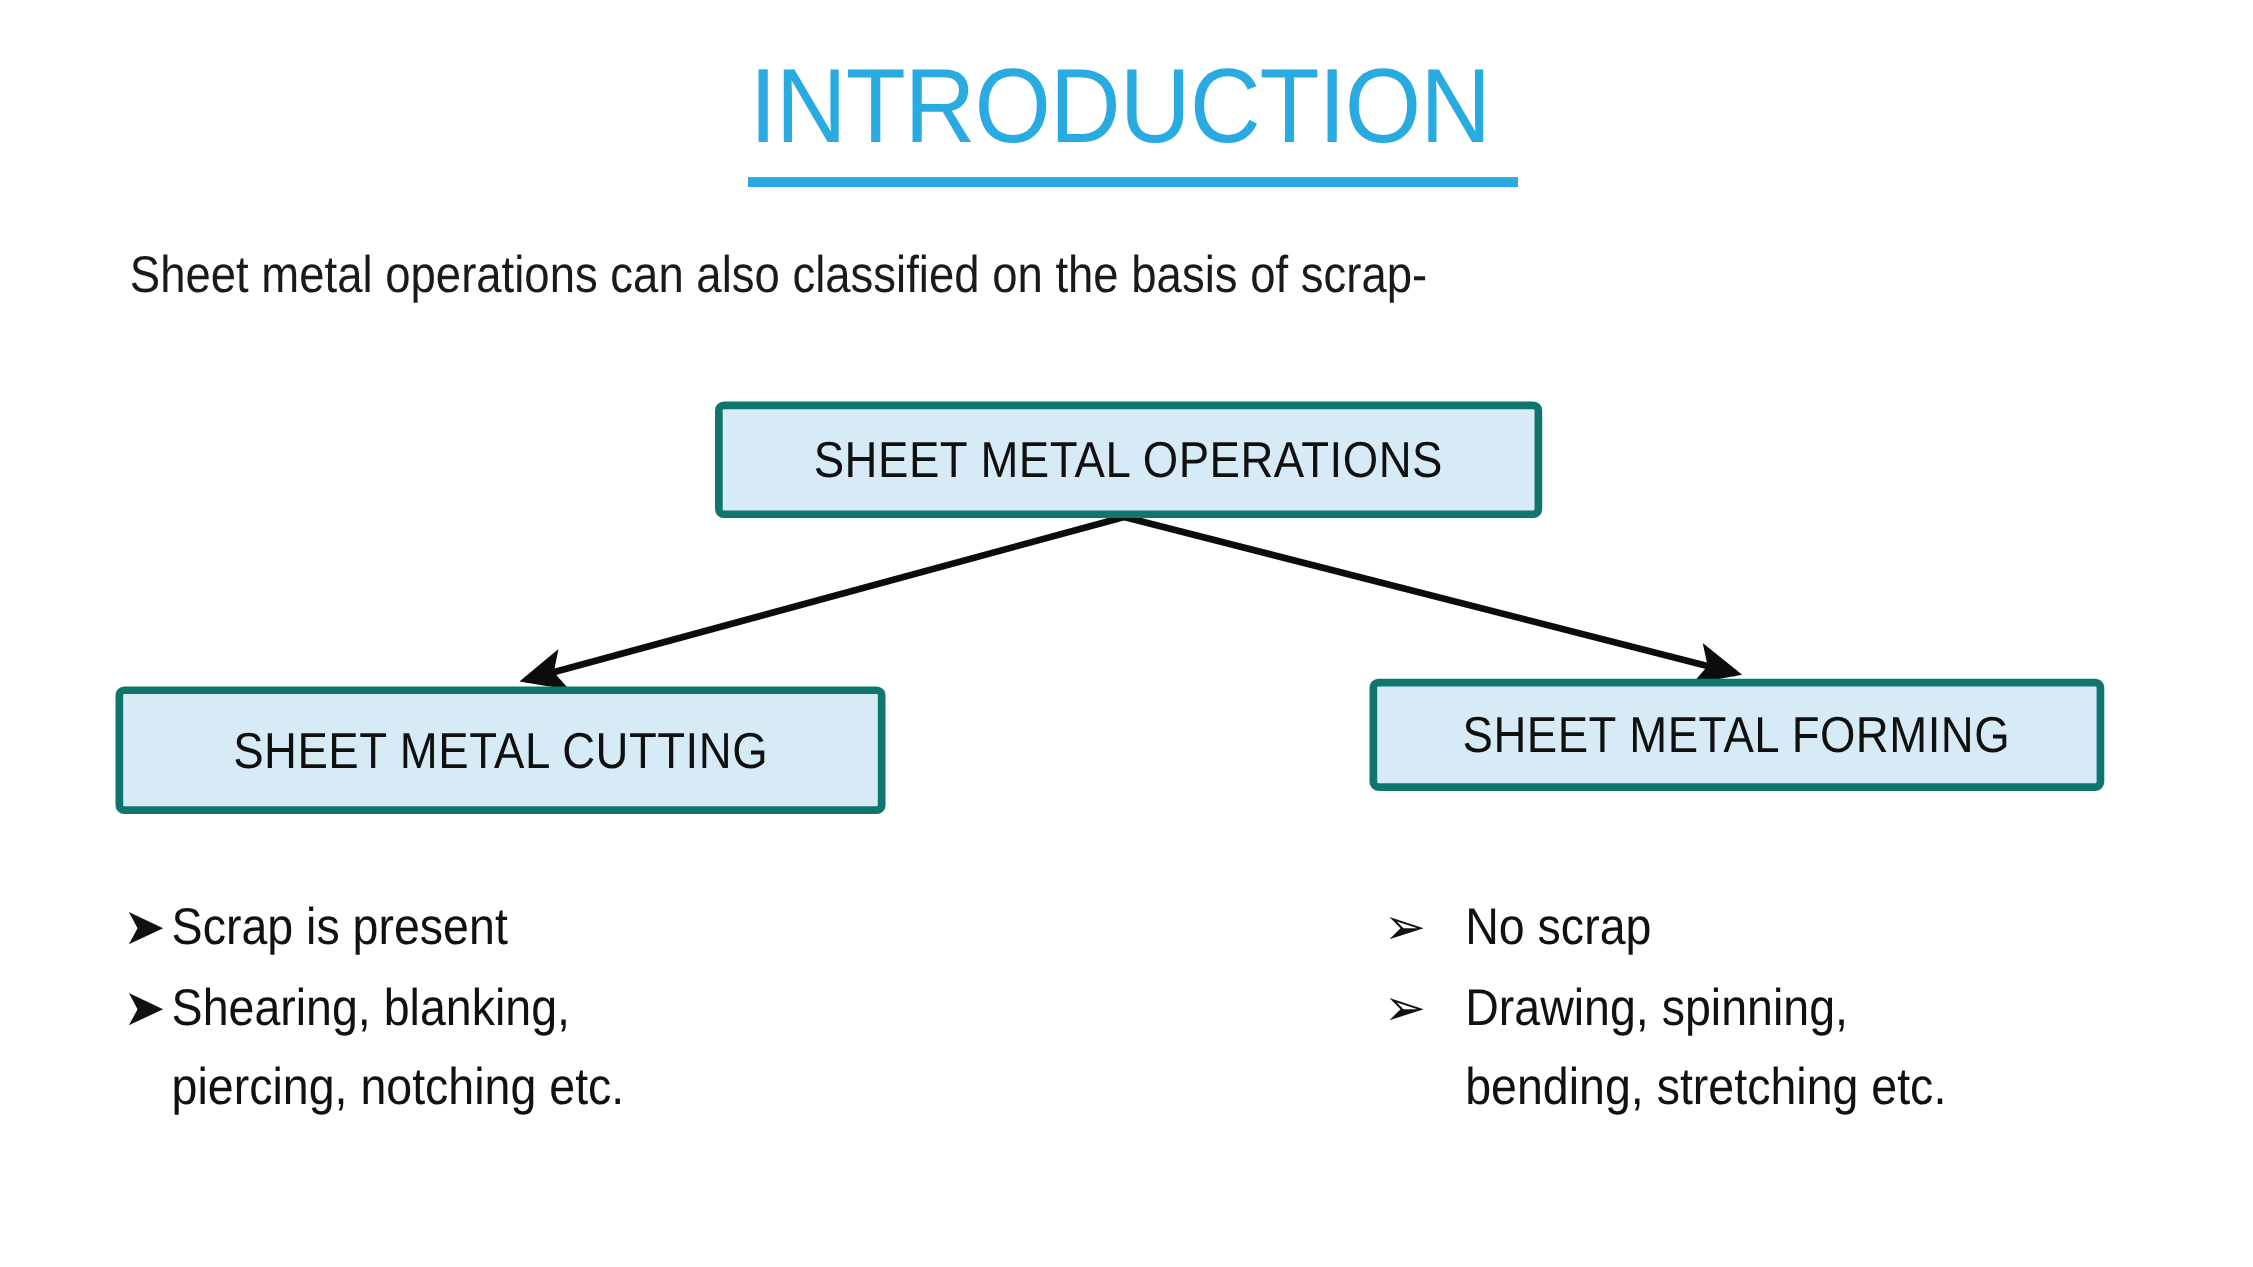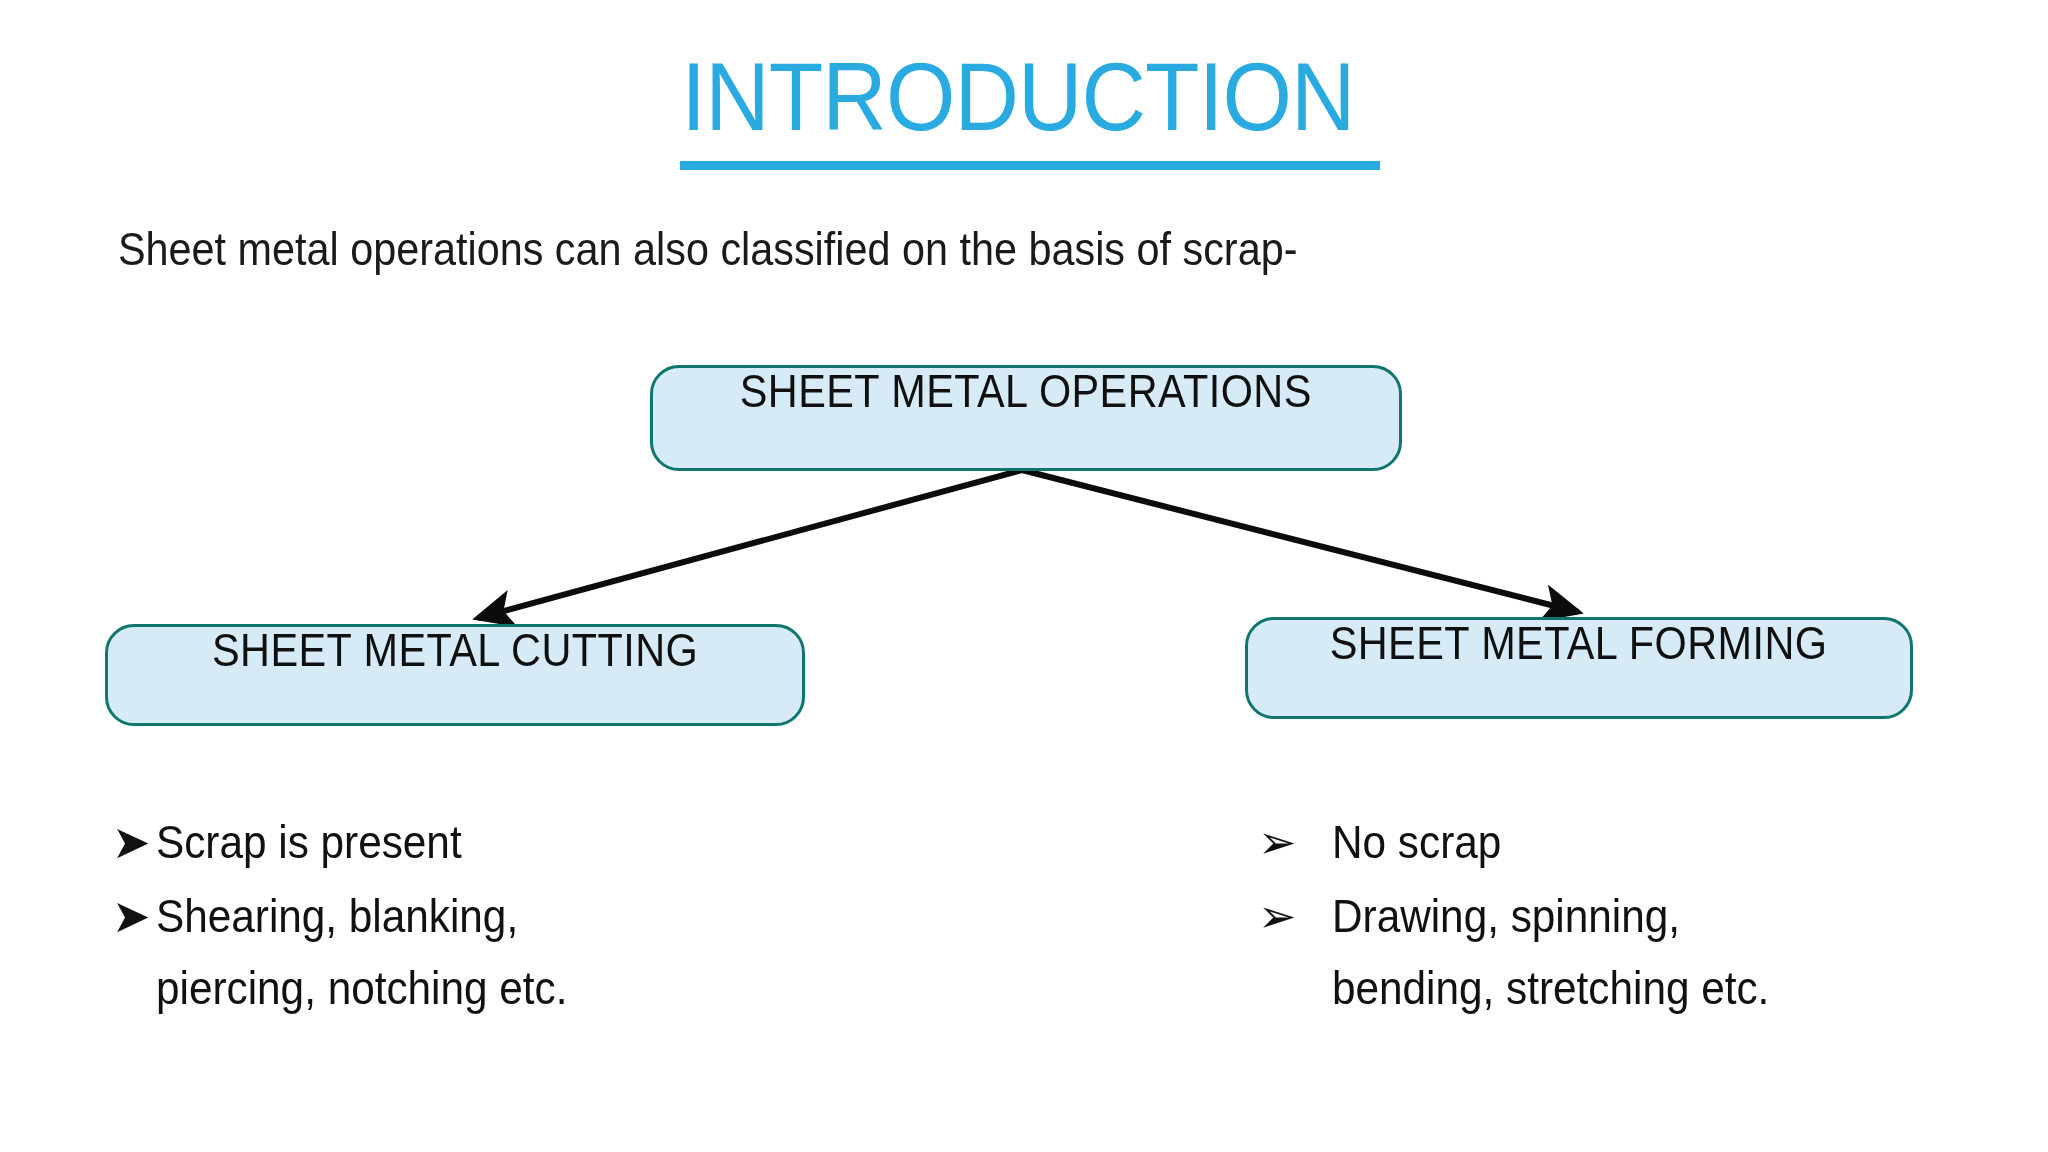--- a/index.html
+++ b/index.html
@@ -60,37 +60,38 @@
     white-space: nowrap;
     transform: scaleX(0.88);
     transform-origin: 0 50%;
   }
 
   
   .flow-box {
     position: absolute;
     box-sizing: border-box;
     background: #d7ebf7;
-    border: 3px solid #0f766e;
-    border-radius: 29px;
+    border: 7px solid #0f766e;
+    border-radius: 8px;
     display: flex;
+    align-items: center;
     justify-content: center;
   }
   .flow-box .box-label {
     font-family: "Liberation Sans", sans-serif;
     font-size: 46px;
     line-height: 1;
     color: #101010;
     white-space: nowrap;
     transform: scaleX(0.9);
     transform-origin: 50% 50%;
     letter-spacing: 0.5px;
   }
   #box-top    { left: 650px;  top: 365px; width: 752px; height: 106px; }
-  #box-left   { left: 105px;  top: 624px; width: 700px; height: 102px; }
+  #box-left   { left: 105px;  top: 624px; width: 700px; height: 116px; }
   #box-right  { left: 1245px; top: 617px; width: 668px; height: 102px; }
 
   
   #connectors {
     position: absolute;
     left: 0;
     top: 0;
     width: 2048px;
     height: 1152px;
     pointer-events: none;

